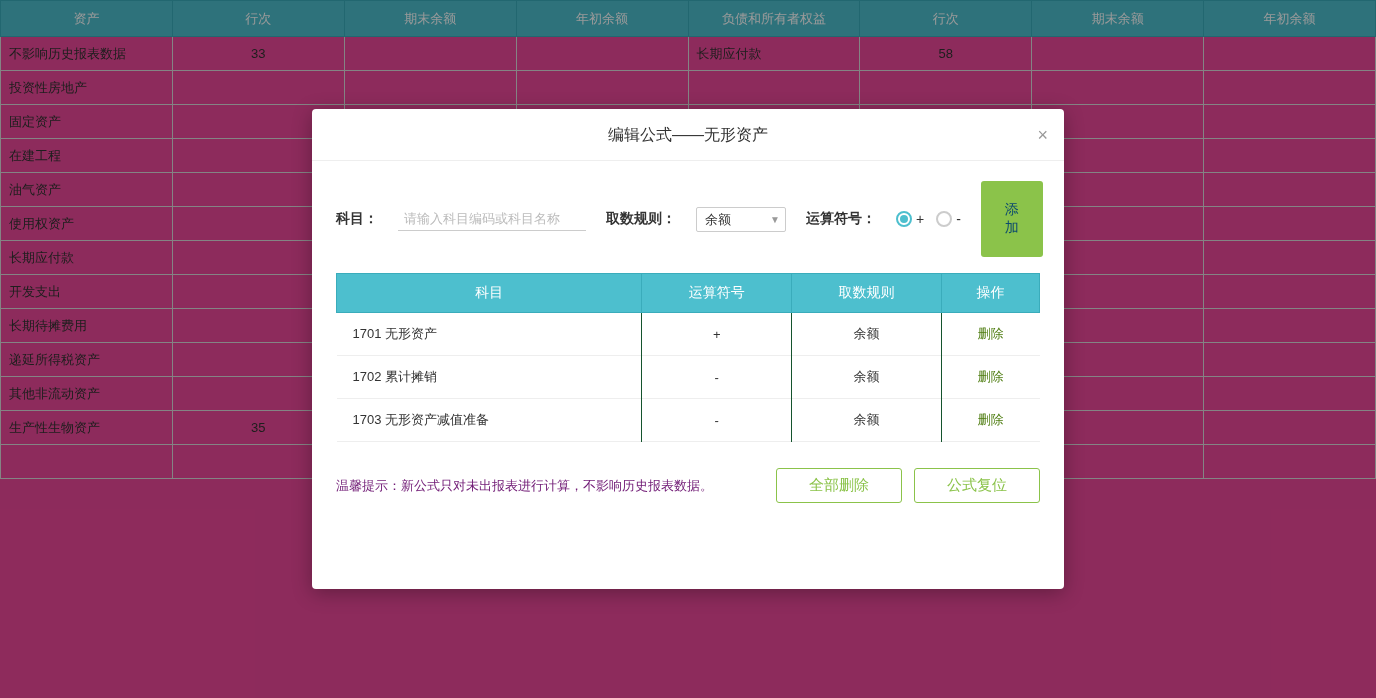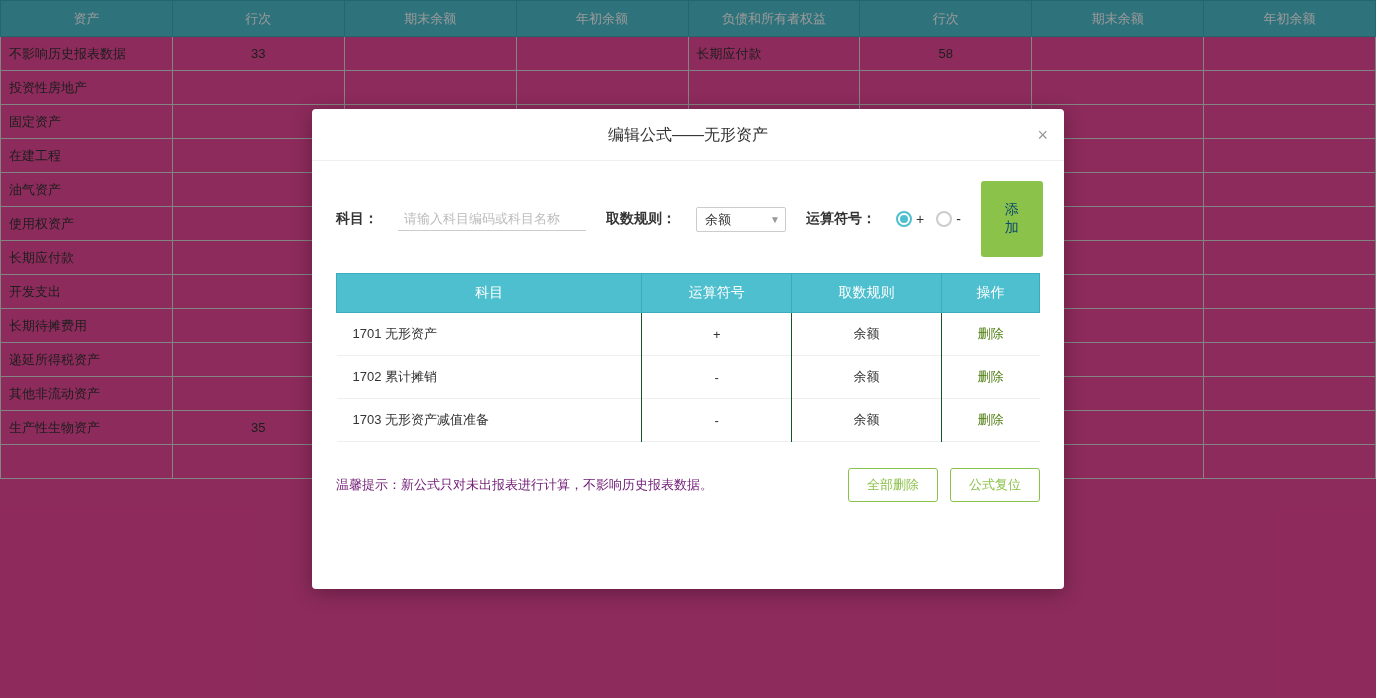--- a/index.html
+++ b/index.html
@@ -279,22 +279,22 @@
     .footer-btns {
       display: flex;
       gap: 12px;
     }
 
     .btn-outline {
       background: #fff;
       border: 1px solid #8bc34a;
       color: #8bc34a;
       border-radius: 3px;
-      padding: 7px 18px;
-      font-size: 13px;
+      padding: 7px 32px;
+      font-size: 15px;
       cursor: pointer;
     }
   </style>
 </head>
 <body>
 
 <div class="bg-table-wrapper">
   <table class="bg-table">
     <thead>
       <tr>

